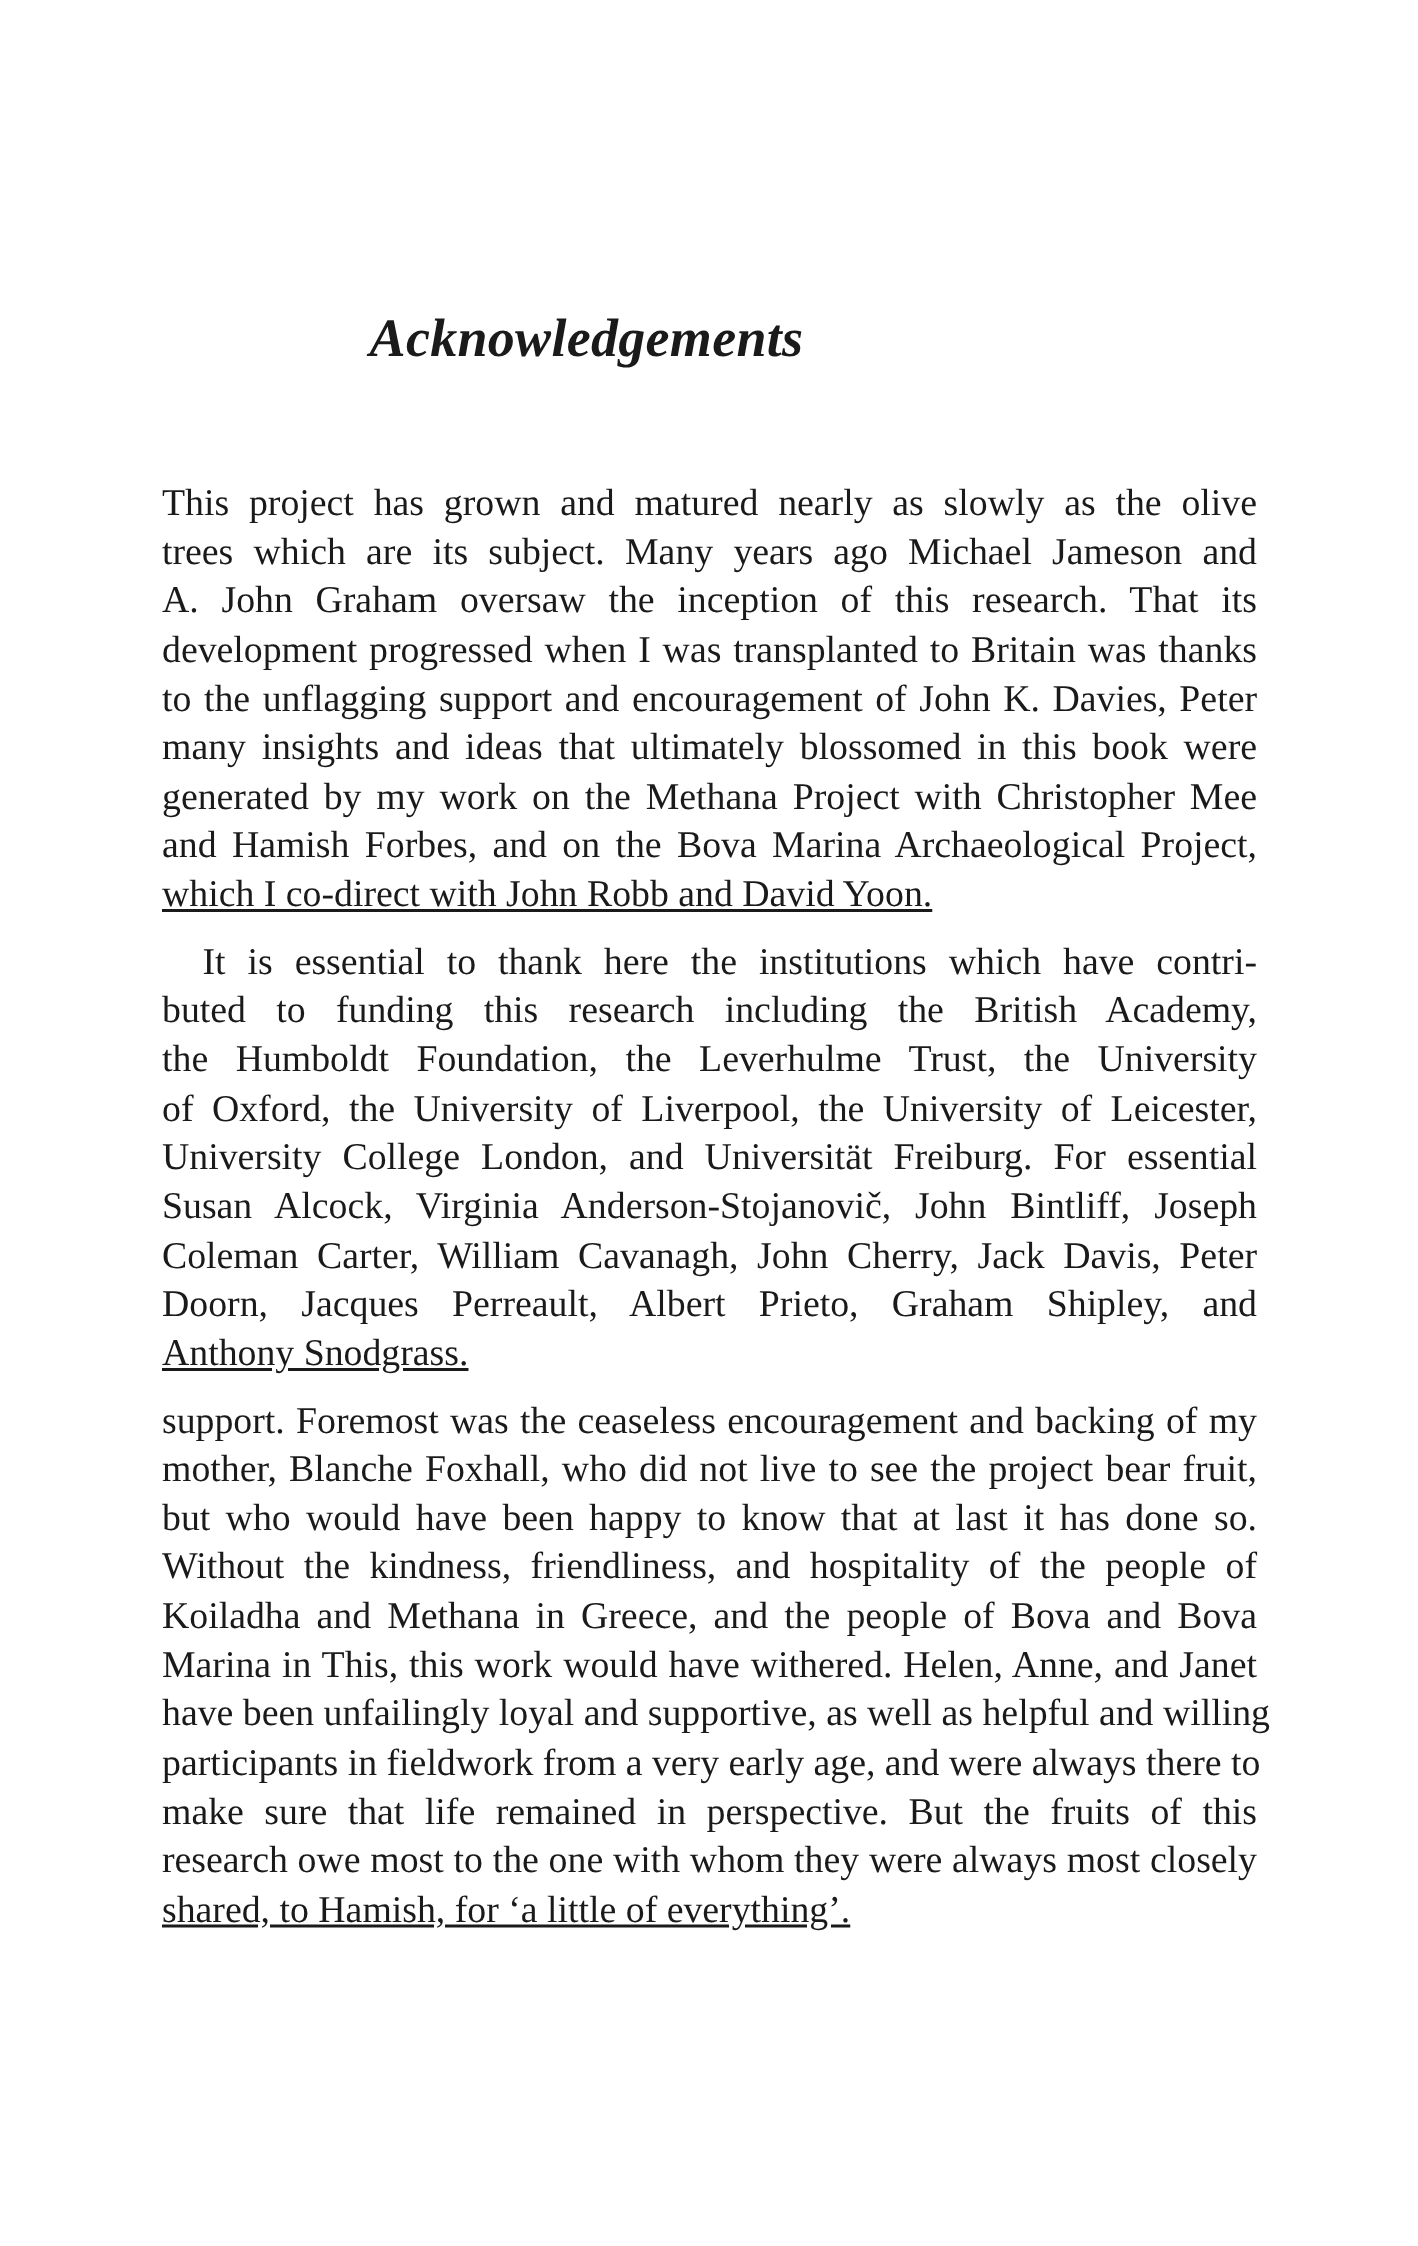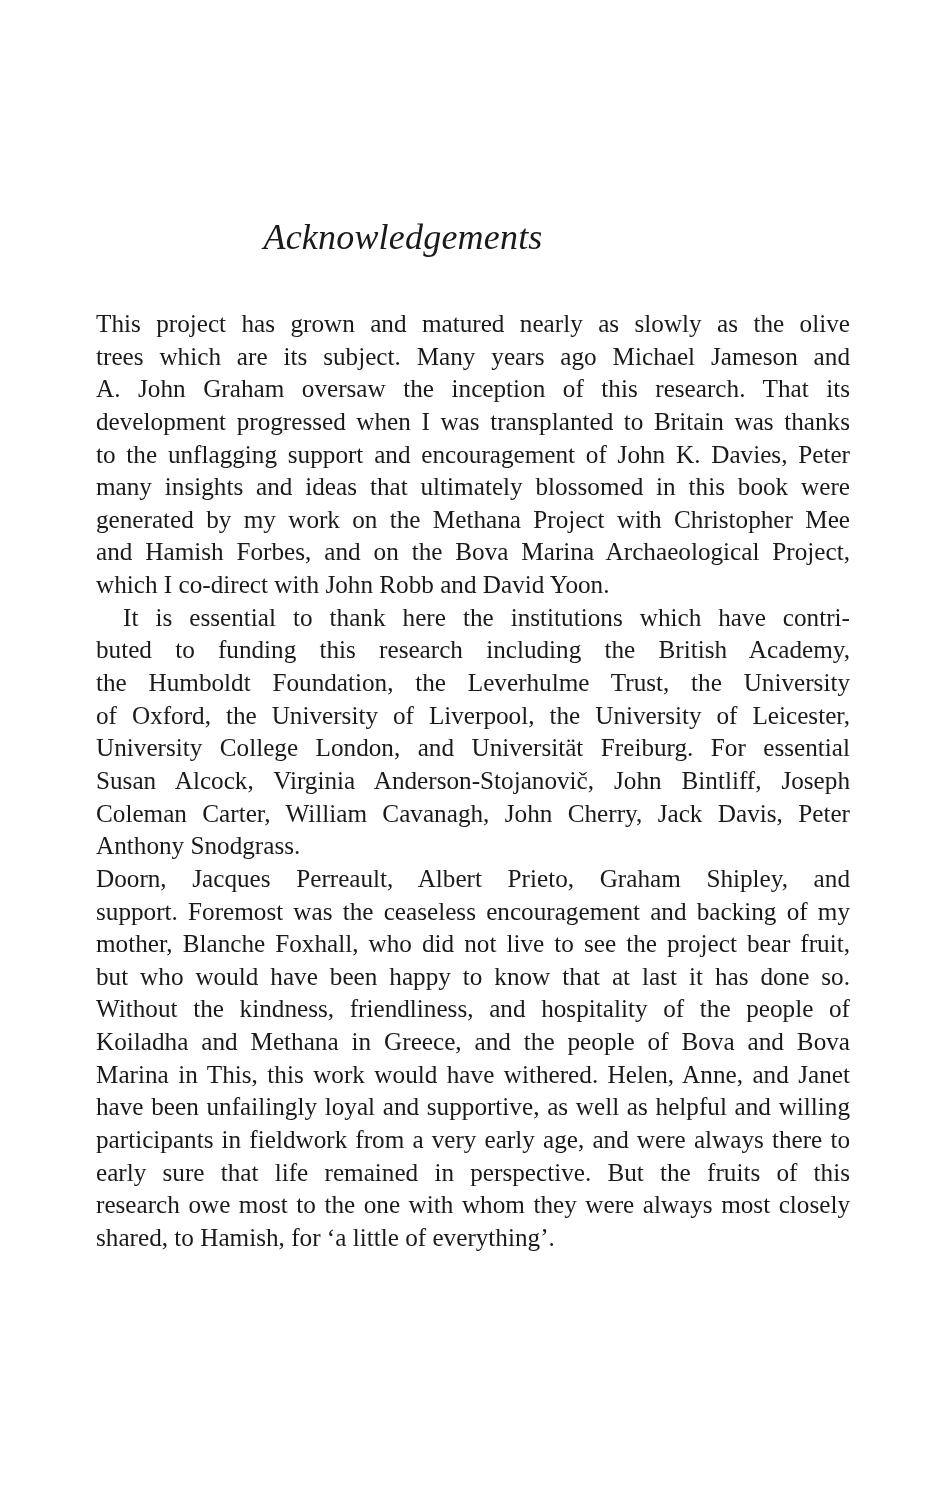--- a/index.html
+++ b/index.html
@@ -18,45 +18,46 @@
     .page-title {
       position: absolute;
       top: 196px;
       left: 0;
       width: 774px;
       text-align: center;
       font-style: italic;
       font-size: 36px;
       line-height: 50px;
       letter-spacing: 0.2px;
-      margin: 16px;
-      font-weight: normal;
+      margin: 4px;
+      font-weight: bold;
     }
     .body-text {
       position: absolute;
       top: 308px;
       left: 96px;
       width: 754px;
     }
     .paragraph {
-      margin: 0;
+      margin: 12px;
     }
     .line {
       display: block;
       height: 32.65px;
       line-height: 32.65px;
       font-size: 25.2px;
       text-align: justify;
       text-align-last: justify;
       white-space: nowrap;
       overflow: visible;
     }
     .line.last {
       text-align: center;
       text-align-last: left;
+      text-decoration: underline;
     }
     .line.indent {
       padding-left: 27px;
     }
   </style>
 </head>
 <body>
 
 <h1 class="page-title">Acknowledgements</h1>
 
@@ -75,31 +76,31 @@
   </div>
 
   <div class="paragraph">
     <span class="line indent">It is essential to thank here the institutions which have contri-</span>
     <span class="line">buted to funding this research including the British Academy,</span>
     <span class="line">the Humboldt Foundation, the Leverhulme Trust, the University</span>
     <span class="line">of Oxford, the University of Liverpool, the University of Leicester,</span>
     <span class="line">University College London, and Universität Freiburg. For essential</span>
     <span class="line">Susan Alcock, Virginia Anderson-Stojanovič, John Bintliff, Joseph</span>
     <span class="line">Coleman Carter, William Cavanagh, John Cherry, Jack Davis, Peter</span>
+    <span class="line">Doorn, Jacques Perreault, Albert Prieto, Graham Shipley, and</span>
     <span class="line last">Anthony Snodgrass.</span>
-    <span class="line">Doorn, Jacques Perreault, Albert Prieto, Graham Shipley, and</span>
   </div>
 
   <div class="paragraph">
     <span class="line">support. Foremost was the ceaseless encouragement and backing of my</span>
     <span class="line">mother, Blanche Foxhall, who did not live to see the project bear fruit,</span>
     <span class="line">but who would have been happy to know that at last it has done so.</span>
     <span class="line">Without the kindness, friendliness, and hospitality of the people of</span>
     <span class="line">Koiladha and Methana in Greece, and the people of Bova and Bova</span>
     <span class="line">Marina in This, this work would have withered. Helen, Anne, and Janet</span>
     <span class="line">have been unfailingly loyal and supportive, as well as helpful and willing</span>
     <span class="line">participants in fieldwork from a very early age, and were always there to</span>
-    <span class="line">early sure that life remained in perspective. But the fruits of this</span>
+    <span class="line">make sure that life remained in perspective. But the fruits of this</span>
     <span class="line">research owe most to the one with whom they were always most closely</span>
     <span class="line last">shared, to Hamish, for ‘a little of everything’.</span>
   </div>
 
 </div>
 
 </body></html>

